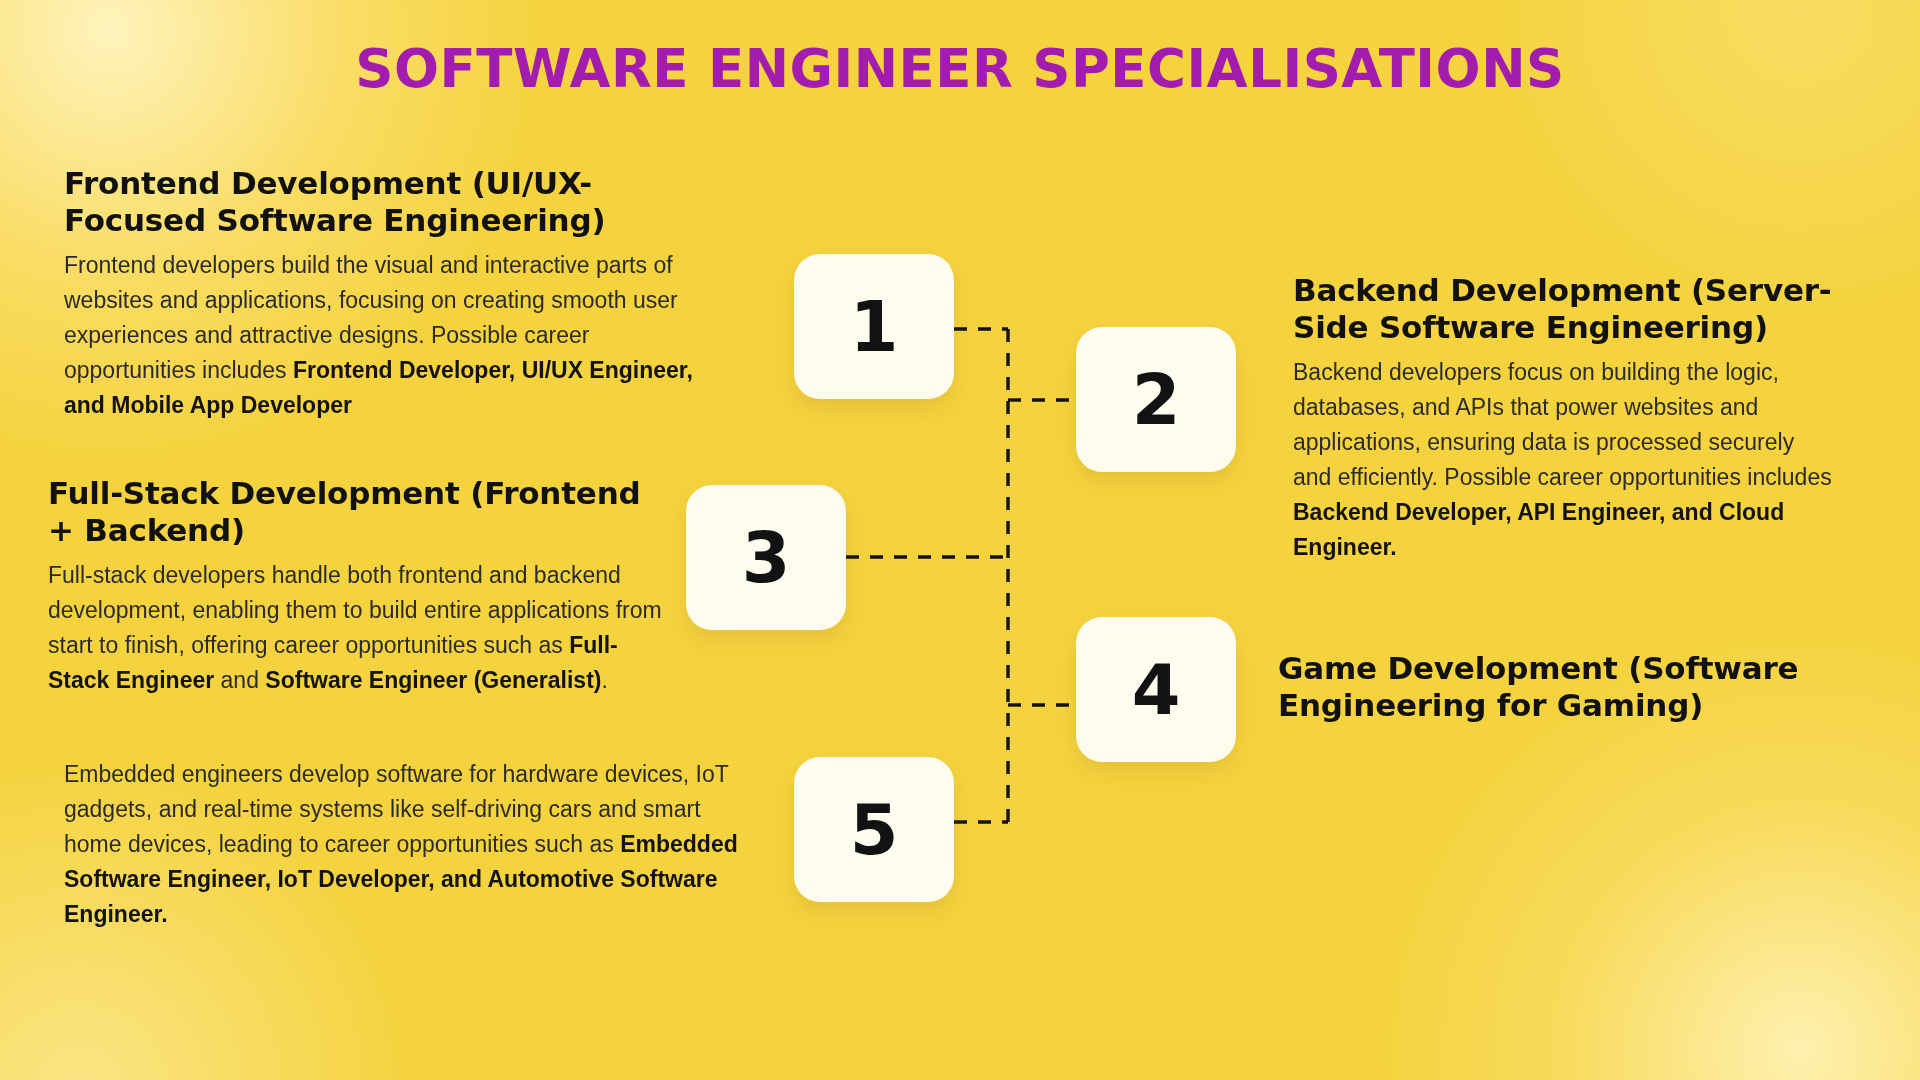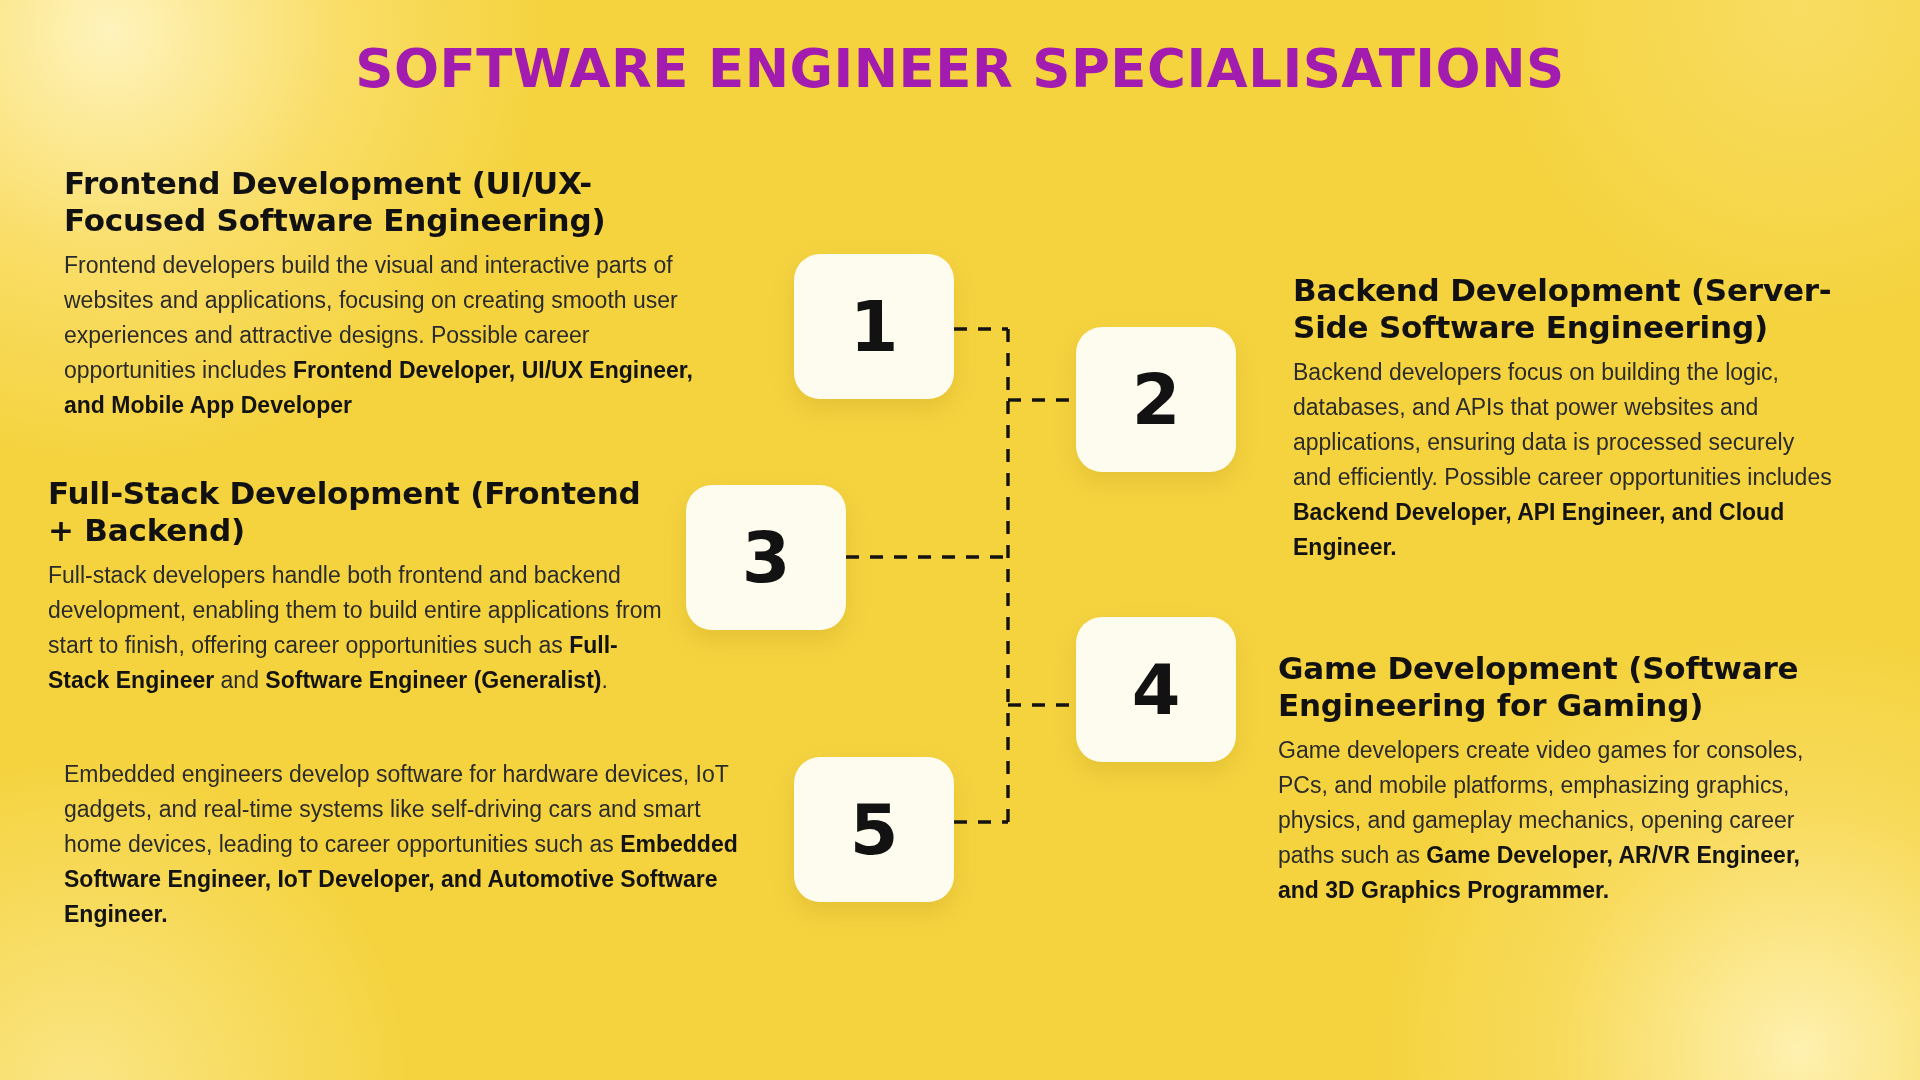--- a/index.html
+++ b/index.html
@@ -200,16 +200,15 @@
     <p><span>Embedded engineers develop software for hardware devices, IoT gadgets, and real-time systems like self-driving cars and smart home devices, leading to career opportunities such as </span><b>Embedded Software Engineer, IoT Developer, and Automotive Software Engineer.</b><span></span></p>
   </div>
 
   <div class="block" id="block-backend">
     <h2>Backend Development (Server-Side Software Engineering)</h2>
     <p><span>Backend developers focus on building the logic, databases, and APIs that power websites and applications, ensuring data is processed securely and efficiently. Possible career opportunities includes </span><b>Backend Developer, API Engineer, and Cloud Engineer.</b><span></span></p>
   </div>
 
   <div class="block" id="block-game">
     <h2>Game Development (Software Engineering for Gaming)</h2>
-    <p><span>Game developers create video games for consoles, PCs, and mobile platforms, emphasizing graphics, physics, and gameplay mechanics, opening career paths such as </span><b>Game Developer, AR/VR Engineer, and 3D Graphics Programmer.</b><span></span></p>
   </div>
 
 </div>
 
 </body></html>

